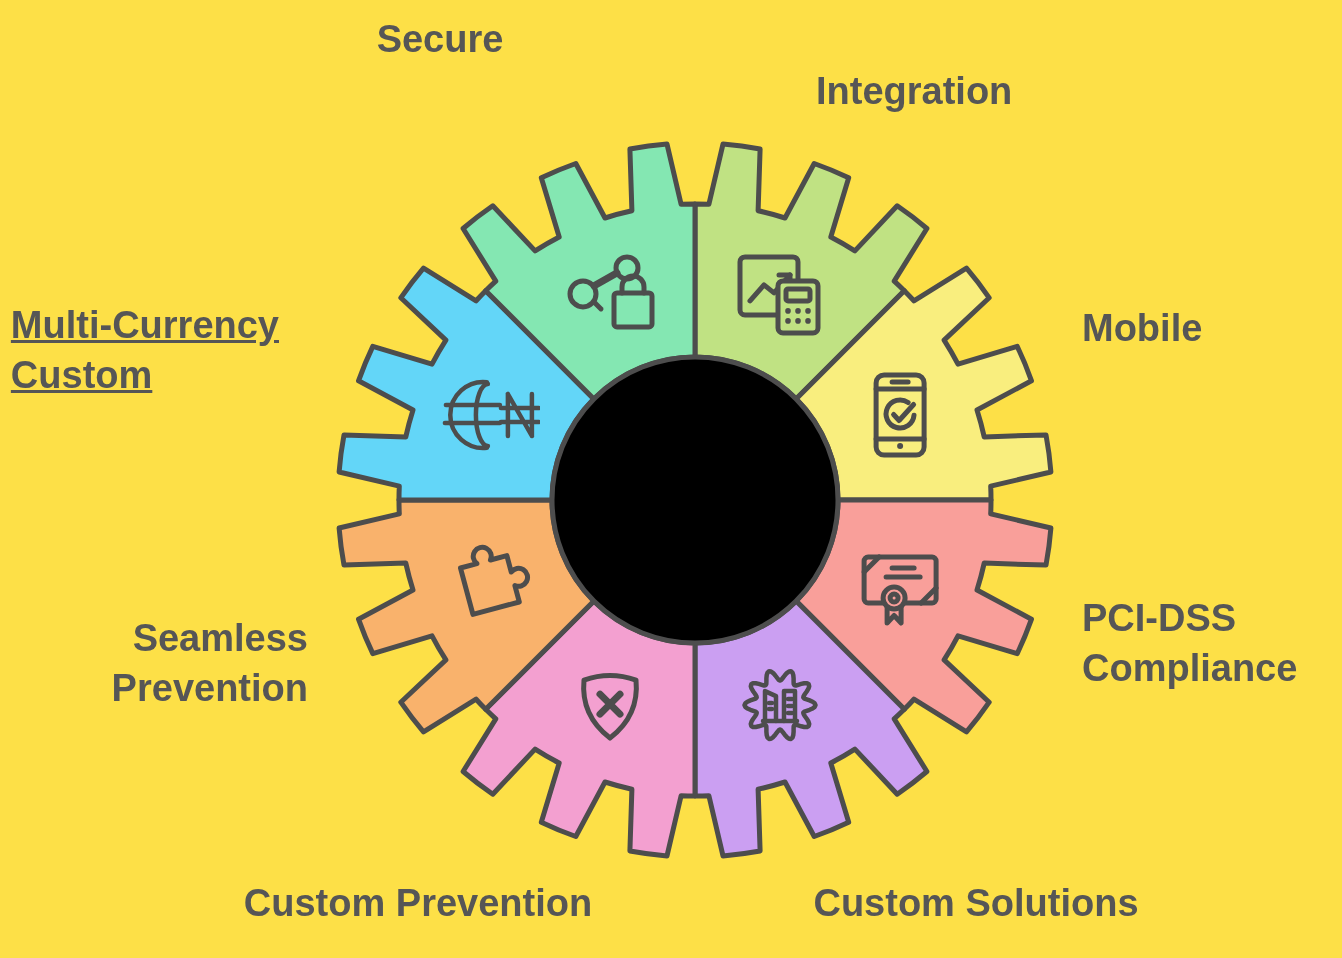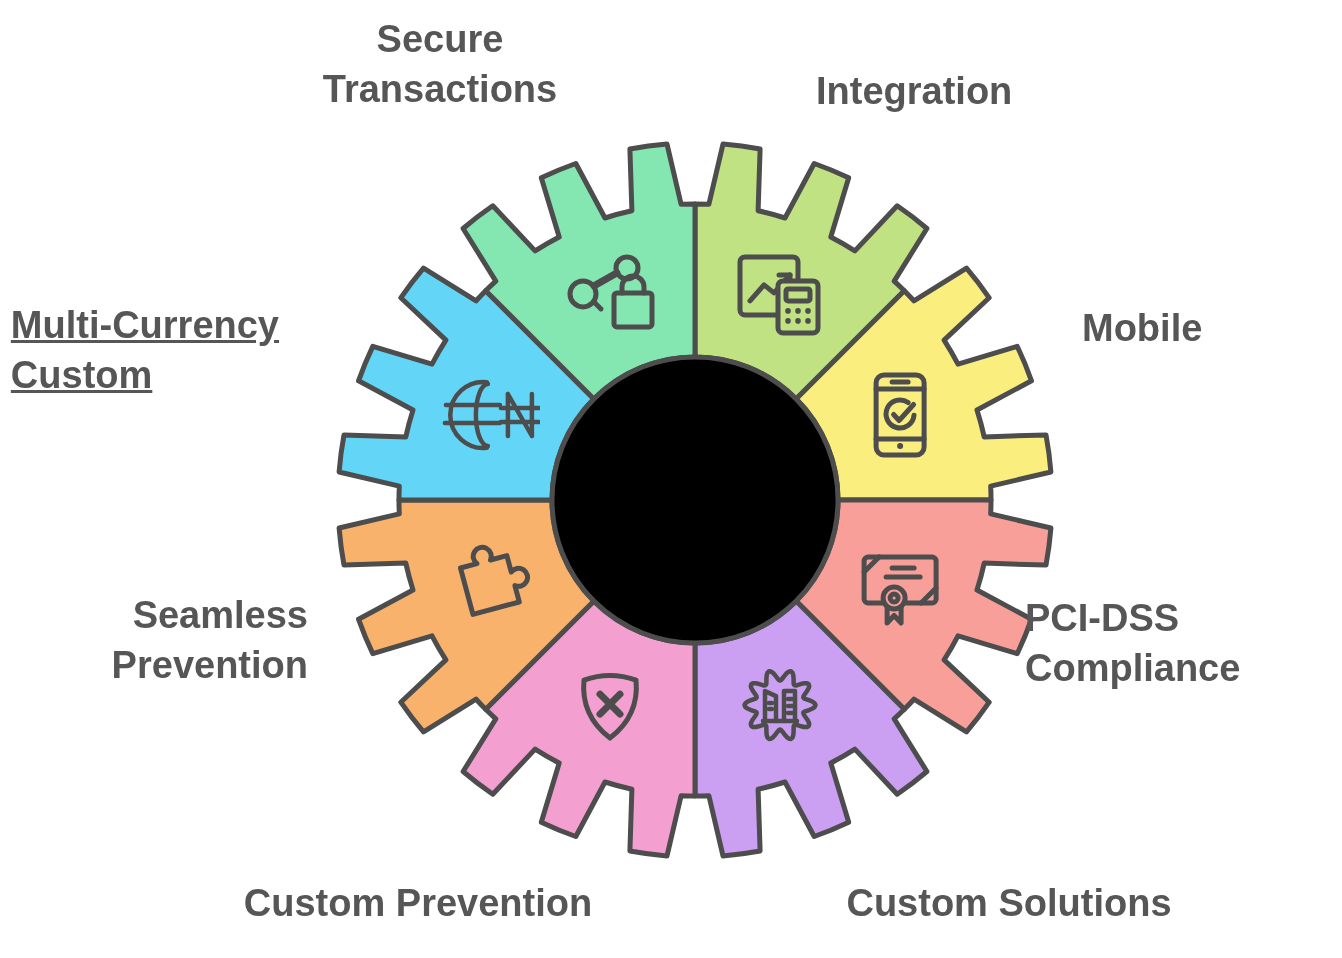--- a/index.html
+++ b/index.html
@@ -1,37 +1,37 @@
 <!DOCTYPE html>
 <html><head>
 <meta charset="utf-8">
 <style>
   html,body{margin:0;padding:0;background:#000;}
   .stage{
     position:relative;
     width:1342px;height:958px;
-    background:#ffffff;
+    background:#fde047;
     overflow:hidden;
     font-family:"Liberation Sans", sans-serif;
   }
   #gear-svg{position:absolute;left:0;top:0;width:1342px;height:958px;}
   .label{
     position:absolute;
     font-weight:700;
     font-size:38px;
     line-height:50px;
     color:#565656;
     white-space:nowrap;
   }
   .label span{display:block;}
   #label-secure-transactions{left:440px;top:14px;transform:translateX(-50%);text-align:center;}
   #label-scalability{left:816px;top:66px;}
   #label-mobile-optimization{left:1082px;top:303px;text-align:left;}
-  #label-pci-dss-compliance{left:1025px;top:593px;text-align:left;}
-  #label-custom-solutions{left:976px;top:878px;transform:translateX(-50%);text-align:center;margin-left:33px;}
+  #label-pci-dss-compliance{left:1082px;top:593px;text-align:left;}
+  #label-custom-solutions{left:976px;top:878px;transform:translateX(-50%);text-align:center;}
   #label-fraud-prevention{left:418px;top:878px;transform:translateX(-50%);text-align:center;}
   #label-seamless-integration{right:1034px;top:590px;text-align:right;}
   #label-multi-currency-support{right:1063px;top:300px;text-align:left;text-decoration:underline;}
 
   
   .ic{fill:none;stroke:#4d4d4d;stroke-width:5;stroke-linecap:round;stroke-linejoin:round;}
   .ic-thick{stroke-width:7;}
   .ic-thin{stroke-width:4.5;}
   .fill-seg{fill:var(--seg,#fff);}
   .fill-ink{fill:#4d4d4d;stroke:none;}
@@ -129,39 +129,38 @@
       <use href="#certificate-icon" x="850.1" y="535.0" width="100" height="100" style="--seg: #f99f9a;"></use>
       <use href="#gear-building-icon" x="730.0" y="655.1" width="100" height="100" style="--seg: #cb9ff2;"></use>
       <use href="#shield-x-icon" x="560.0" y="655.1" width="100" height="100" style="--seg: #f3a0d0;"></use>
       <use href="#puzzle-piece-icon" x="439.9" y="535.0" width="100" height="100" style="--seg: #f9b26c;"></use>
       <use href="#globe-naira-icon" x="439.9" y="365.0" width="100" height="100" style="--seg: #63d6f8;"></use>
       <use href="#key-lock-icon" x="560.0" y="244.9" width="100" height="100" style="--seg: #84e7b2;"></use>
     </svg>
 
   <div class="label" id="label-secure-transactions" style="color: rgb(86, 86, 86);">
     <span>Secure</span>
-    <span>Transactions</span>
   </div>
   <div class="label" id="label-scalability" style="color: rgb(86, 86, 86);">
     <span>Integration</span>
   </div>
   <div class="label" id="label-mobile-optimization" style="color: rgb(86, 86, 86);">
     <span>Mobile</span>
   </div>
   <div class="label" id="label-pci-dss-compliance" style="color: rgb(86, 86, 86);">
     <span>PCI-DSS</span>
     <span>Compliance</span>
   </div>
   <div class="label" id="label-custom-solutions" style="color: rgb(86, 86, 86);">
     <span>Custom Solutions</span>
   </div>
   <div class="label" id="label-fraud-prevention" style="color: rgb(86, 86, 86);">
     <span>Custom Prevention</span>
   </div>
-  <div class="label" id="label-seamless-integration" style="color: rgb(86, 86, 86);">
+  <div class="label" id="label-seamless-integration" style="color: rgb(86, 86, 86); margin-top: 23px;">
     <span>Seamless</span>
     <span>Prevention</span>
   </div>
   <div class="label" id="label-multi-currency-support" style="color: rgb(86, 86, 86);">
     <span>Multi-Currency</span>
     <span>Custom</span>
   </div>
 
 </div>
 

